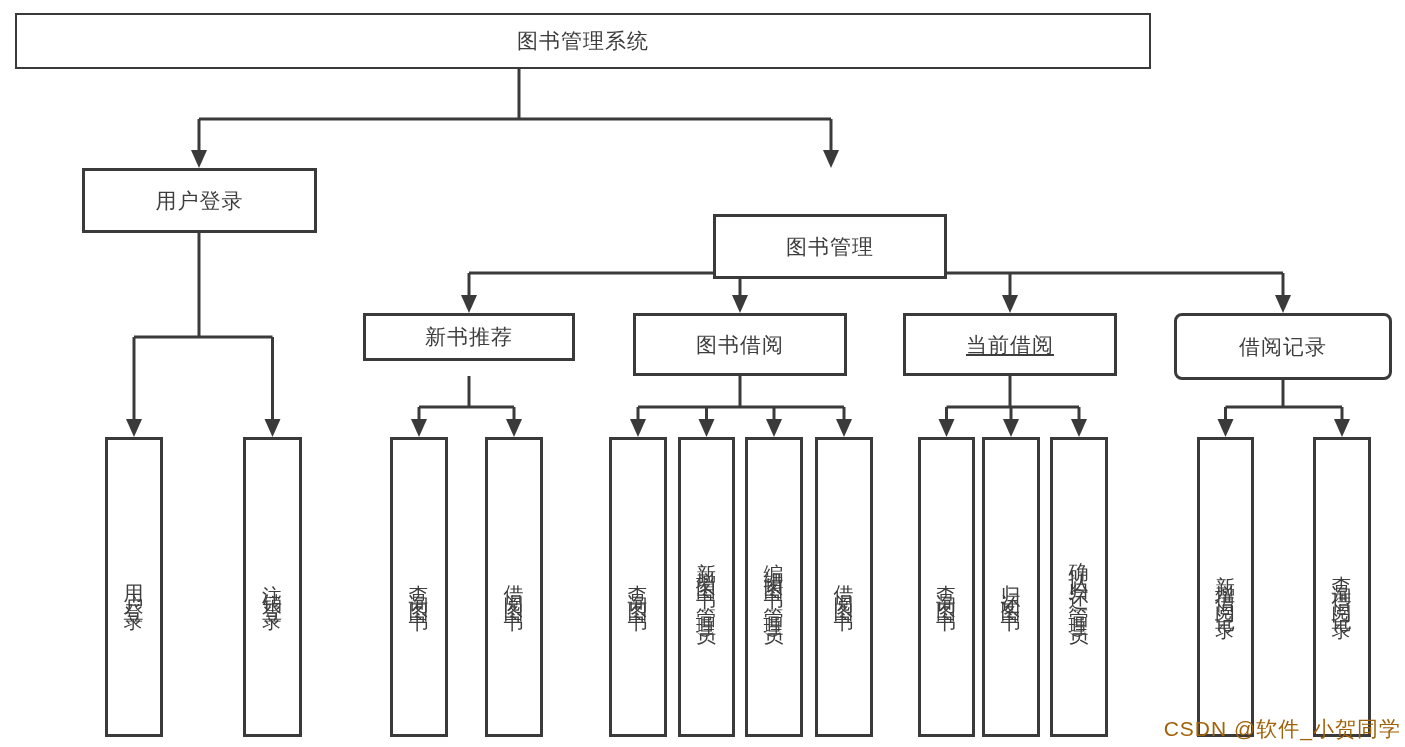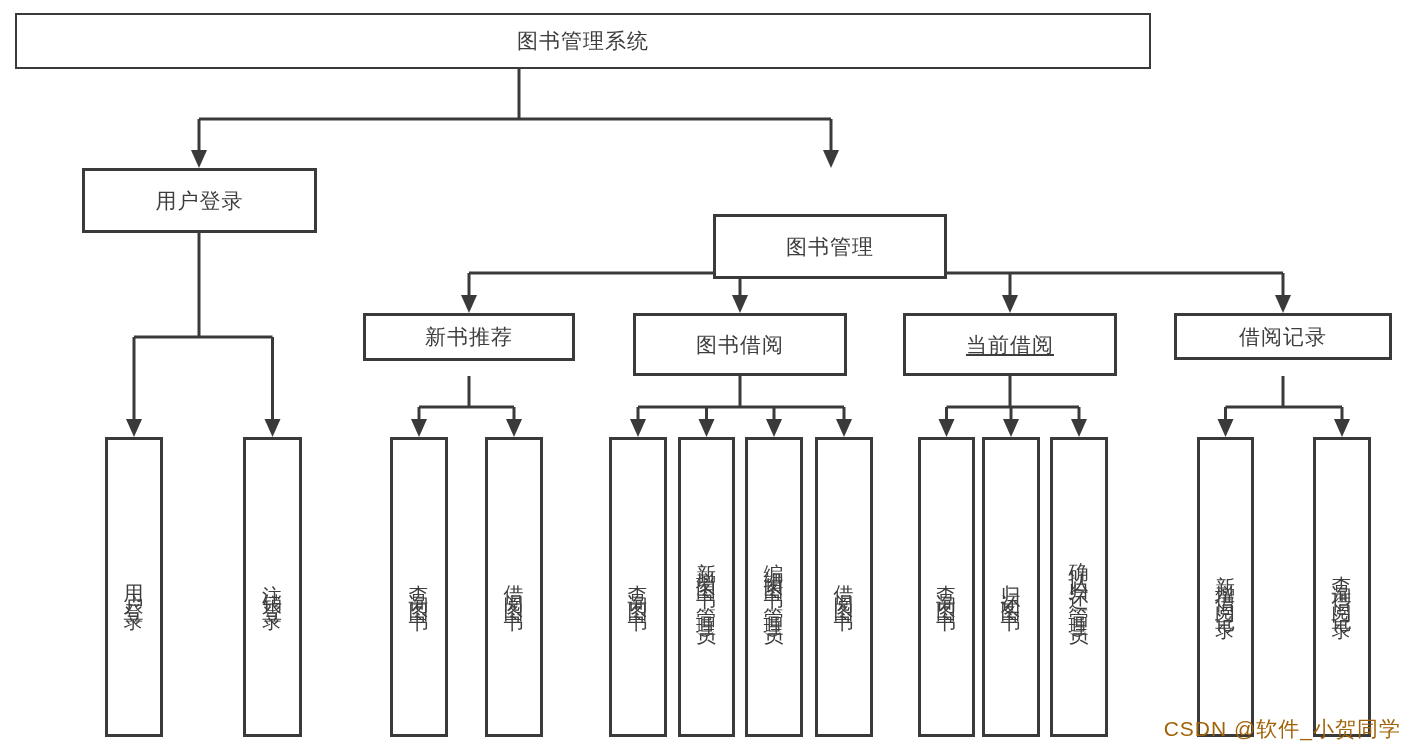--- a/index.html
+++ b/index.html
@@ -155,21 +155,21 @@
 
   <div class="node" style="left:363px; top:313px; width:212px; height:48px;">
     <span>新书推荐</span>
   </div>
   <div class="node" style="left:633px; top:313px; width:214px; height:63px;align-items:center;">
     <span>图书借阅</span>
   </div>
   <div class="node" style="left:903px; top:313px; width:214px; height:63px;text-decoration:underline;">
     <span>当前借阅</span>
   </div>
-  <div class="node" style="left:1174px; top:313px; width:218px; height:47px;">
+  <div class="node" style="left:1174px; top:313px; width:218px; height:67px;border-radius:8px;">
     <span>借阅记录</span>
   </div>
 
   <div class="vnode" style="left:105px; width:58px;">
     <span>用户登录</span>
   </div>
   <div class="vnode" style="left:243px; width:59px;">
     <span>注销登录</span>
   </div>
 

